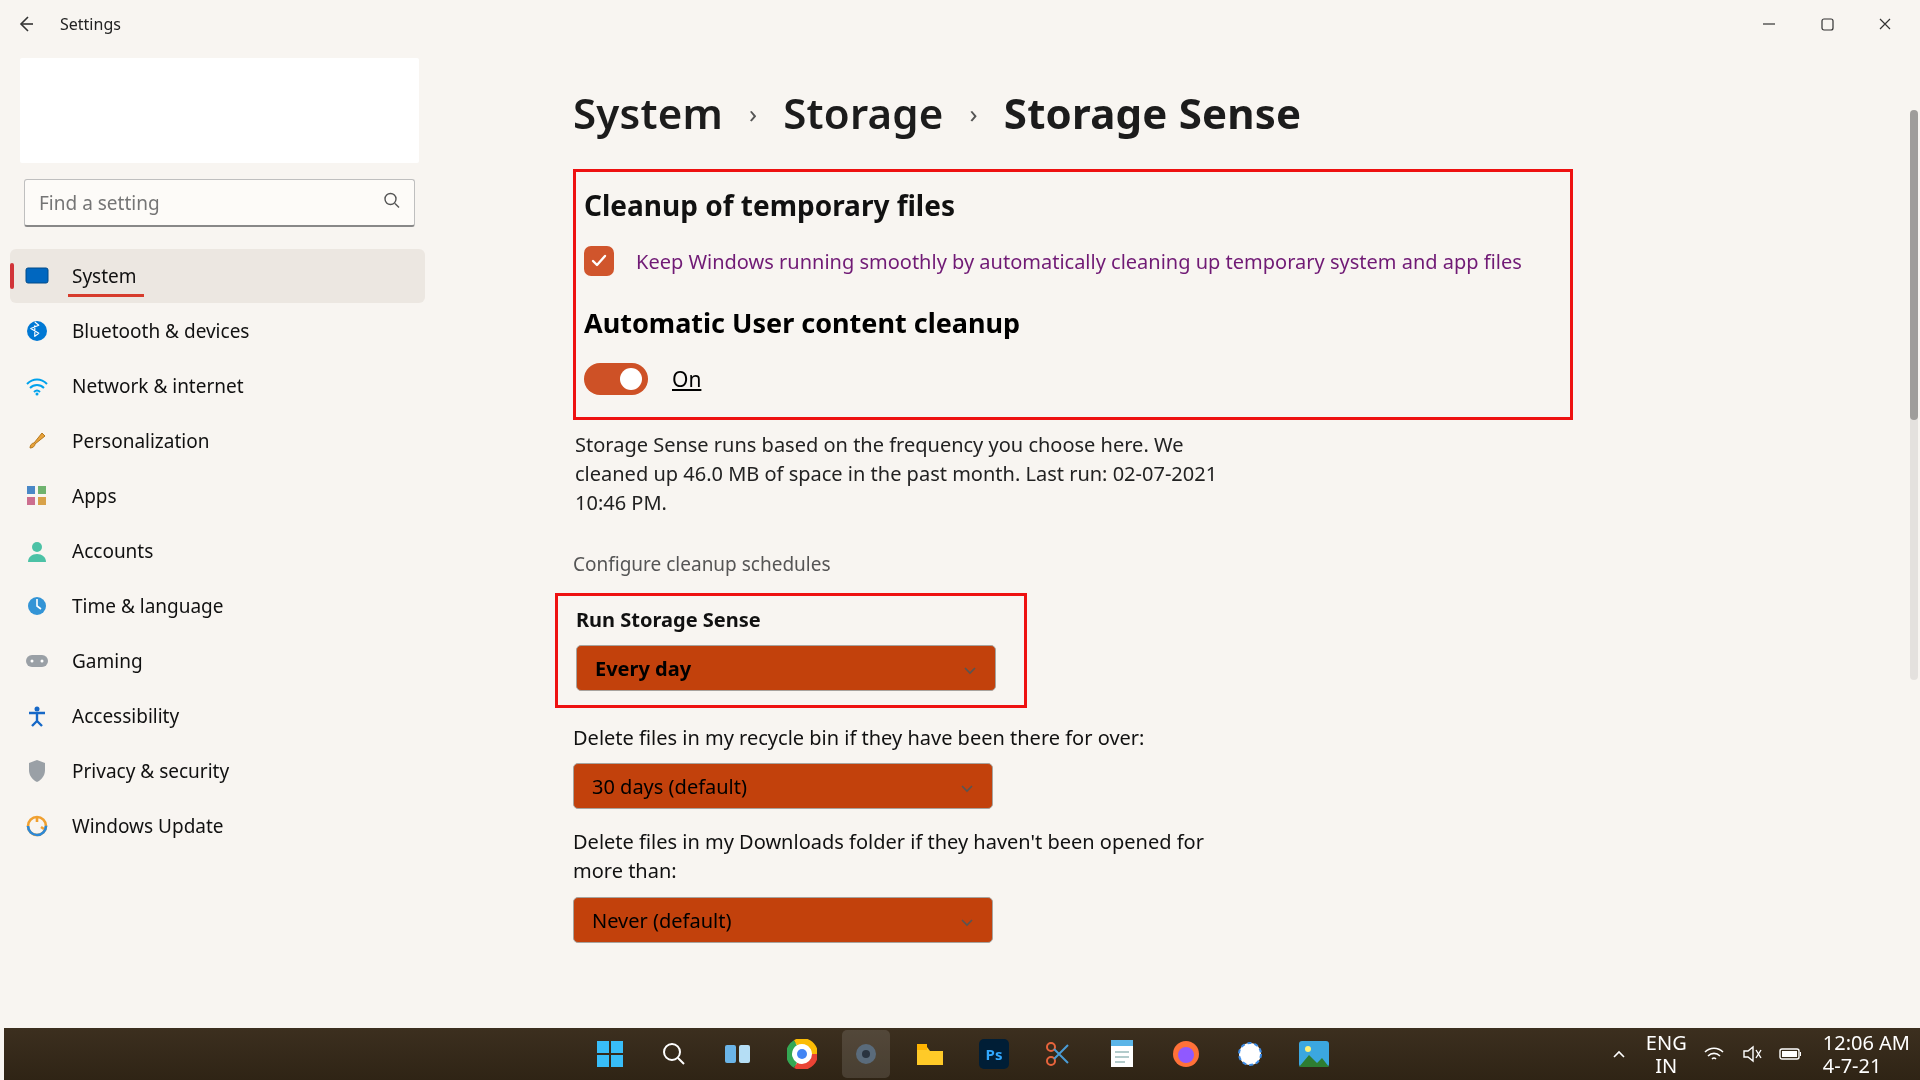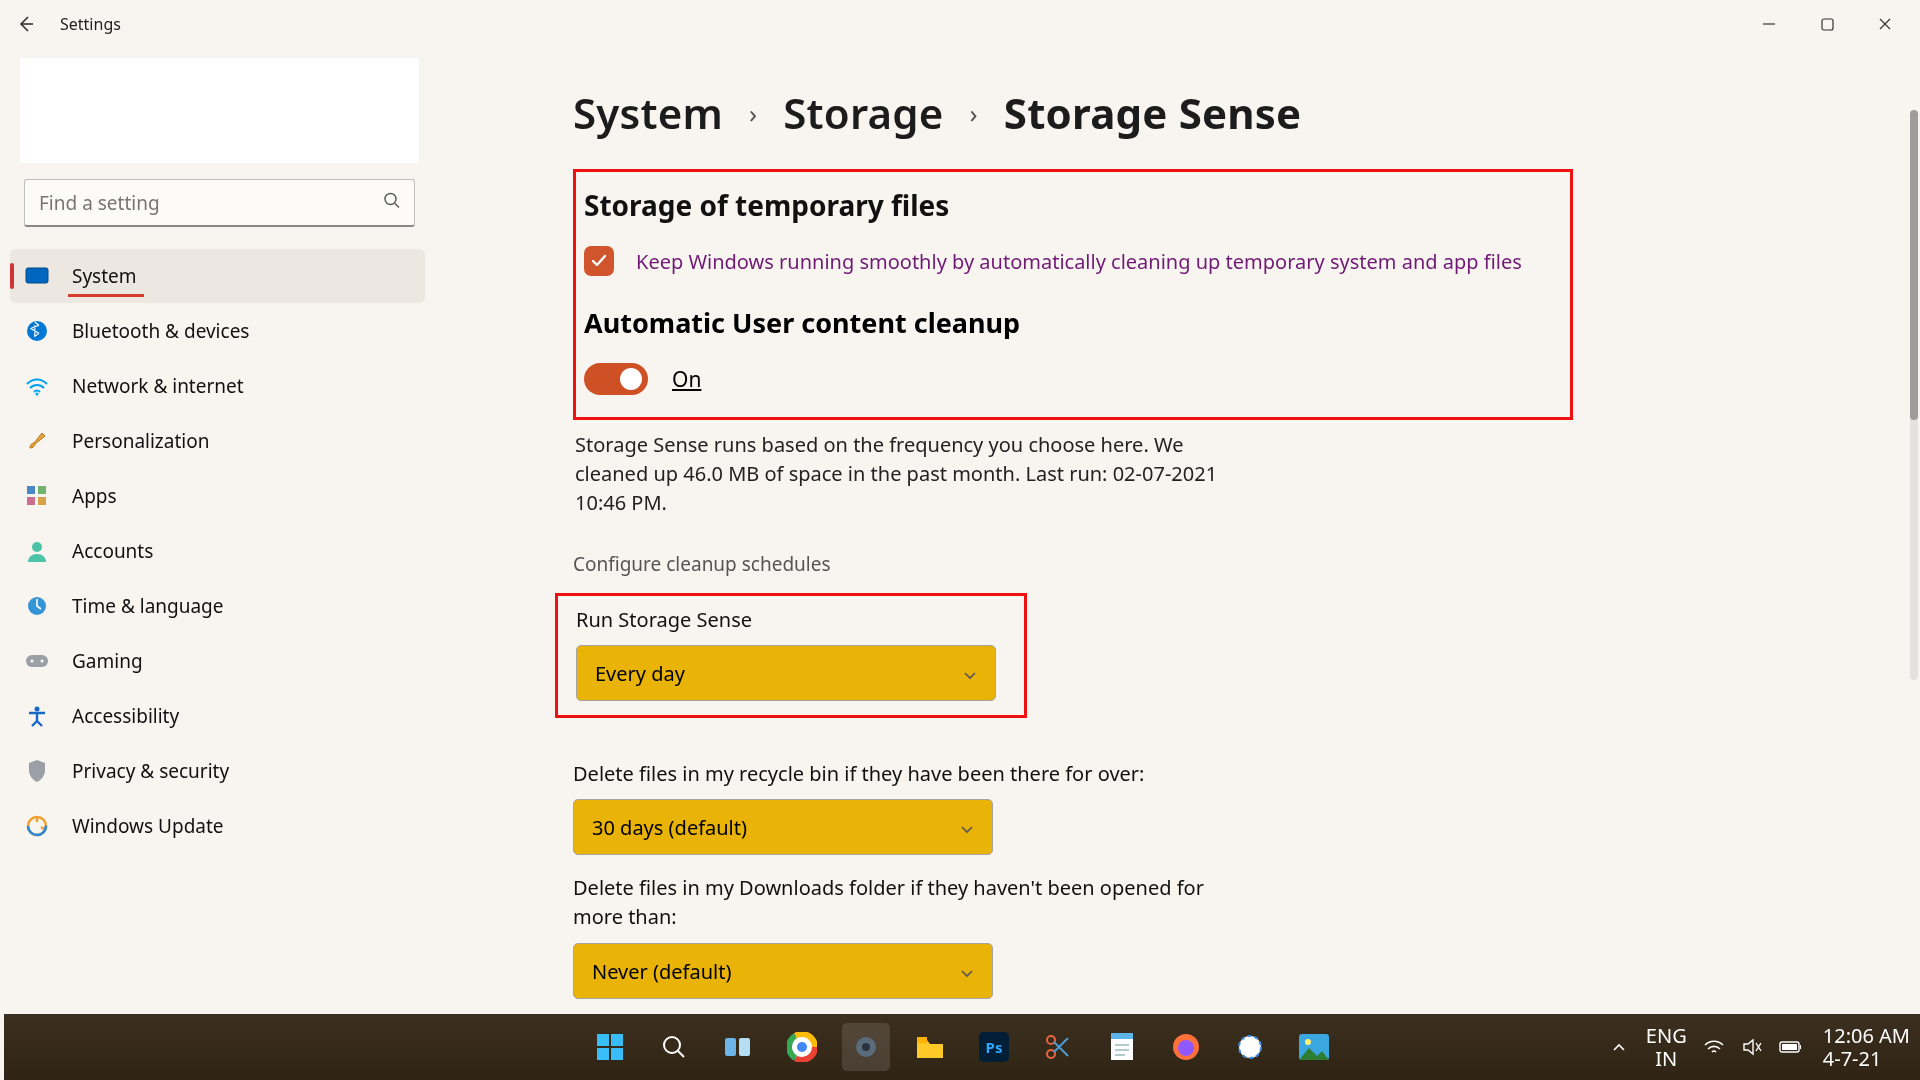--- a/index.html
+++ b/index.html
@@ -43,31 +43,31 @@
 .check-row .lbl{font-size:20px;color:#701a75;}
 .h2b{font-size:27px;font-weight:700;margin-bottom:22px;}
 .toggle-row{display:flex;align-items:center;gap:24px;text-decoration:underline;}
 .toggle{width:64px;height:32px;border-radius:16px;background:#ce5126;position:relative;}
 .toggle .knob{width:22px;height:22px;border-radius:50%;background:#fff;position:absolute;top:5px;right:6px;}
 .toggle-row .state{font-size:21px;}
 
 .desc{font-size:20px;color:#222;line-height:1.45;max-width:650px;margin:10px 0 34px 2px;}
 .subhead{font-size:19px;color:#555;margin-bottom:16px;}
 .field-label{font-size:20px;color:#111;margin-bottom:12px;}
-.select{width:420px;height:56px;border:1px solid #a7a39e;border-radius:5px;background:#eab308;display:flex;align-items:center;justify-content:space-between;padding:0 18px;font-size:20px;}
-.box2{padding:10px 12px 14px 18px;width:472px;margin-left:-18px;margin-bottom:42px;}
+.select{width:420px;height:46px;border:1px solid #a7a39e;border-radius:5px;background:#c2410c;display:flex;align-items:center;justify-content:space-between;padding:0 18px;font-size:20px;}
+.box2{padding:10px 12px 14px 18px;width:472px;margin-left:-18px;margin-bottom:16px;font-weight:bold;}
 .gap{height:18px;}
 .field-label.mw{max-width:640px;line-height:1.45;}
 
 
 .scroll{position:absolute;right:2px;top:62px;width:8px;height:570px;background:rgba(0,0,0,.08);border-radius:4px;}
 .scroll .thumb{width:100%;height:310px;background:rgba(0,0,0,.3);border-radius:4px;}
 
 
-.taskbar{position:absolute;bottom:0;left:4px;right:0;height:66px;background:linear-gradient(180deg,#3c2f1f 0%,#2f2415 100%);display:flex;align-items:center;padding:0 4px;}
+.taskbar{position:absolute;bottom:0;left:4px;right:0;height:52px;background:linear-gradient(180deg,#3c2f1f 0%,#2f2415 100%);display:flex;align-items:center;padding:0 4px;}
 .tb-center{position:absolute;left:50%;transform:translateX(-50%);display:flex;gap:16px;}
 .tb-ico{width:48px;height:48px;border-radius:5px;display:flex;align-items:center;justify-content:center;}
 .tb-ico.active{background:rgba(255,255,255,.12);}
 .tray{position:absolute;right:10px;display:flex;align-items:center;gap:16px;color:#fff;font-size:20px;}
 .tray .lang{text-align:center;line-height:1.15;}
 .tray .glyph{width:22px;height:22px;display:flex;align-items:center;justify-content:center;}
 .tray .clock{line-height:1.15;margin-left:6px;}
 </style>
 </head>
 <body>
@@ -219,21 +219,21 @@
   <div class="content">
     <div class="breadcrumb">
       <span class="crumb-link">System</span>
       <span class="chev">›</span>
       <span class="crumb-link">Storage</span>
       <span class="chev">›</span>
       <span class="current">Storage Sense</span>
     </div>
 
     <div class="redbox box1">
-      <div class="h2">Storage of temporary files</div>
+      <div class="h2">Cleanup of temporary files</div>
       <div class="check-row">
         <div class="chk">
           <svg width="18" height="18" viewBox="0 0 18 18" fill="none">
               <path d="M3 9l4 4 8-9" stroke-width="2.4" stroke-linecap="round" stroke-linejoin="round"></path>
             </svg>
         </div>
         <div class="lbl">Keep Windows running smoothly by automatically cleaning up temporary system and app files</div>
       </div>
       <div class="h2b">Automatic User content cleanup</div>
       <div class="toggle-row">

